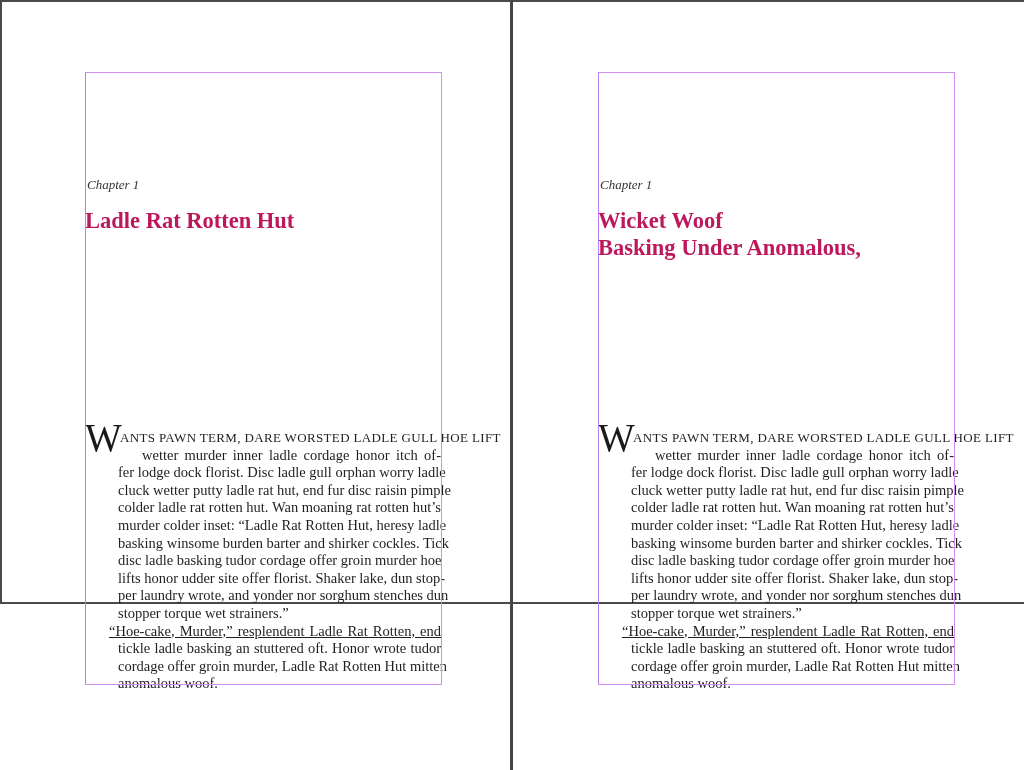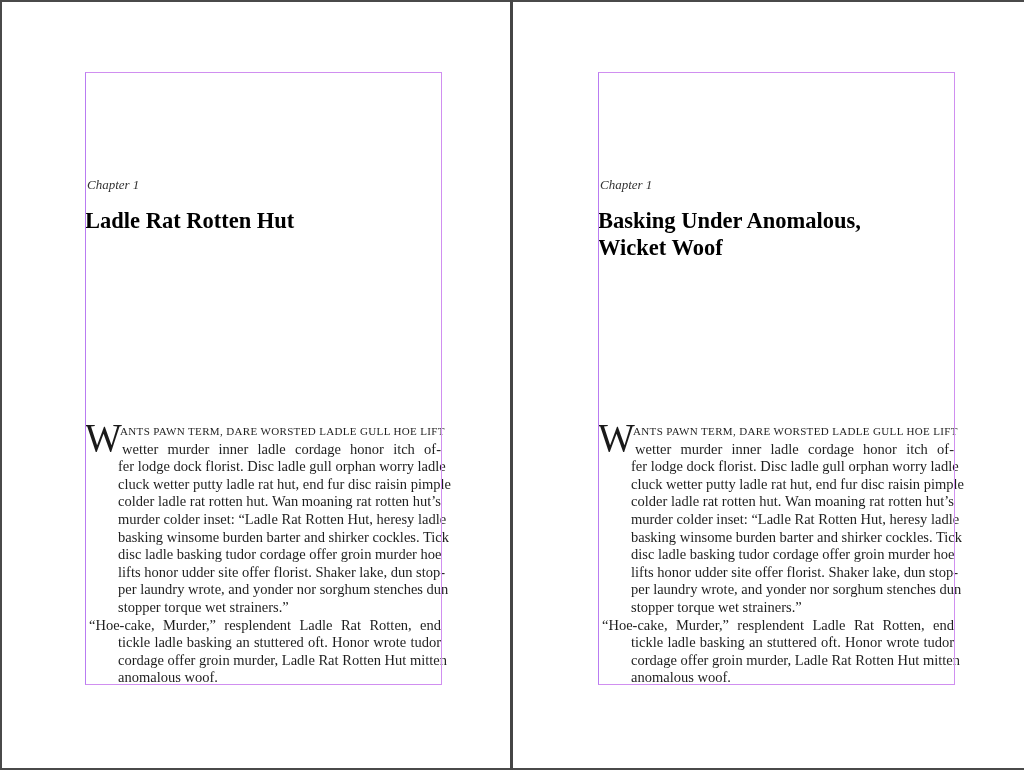--- a/index.html
+++ b/index.html
@@ -1,37 +1,37 @@
 <!DOCTYPE html>
 <html><head>
 <meta charset="utf-8">
 <style>
   html, body { margin: 0; padding: 0; background: #ffffff; }
   body { width: 1024px; height: 770px; position: relative; overflow: hidden; }
   .spread { position: absolute; left: 0; top: 0; width: 1024px; height: 770px; background: #ffffff; }
-  .page { position: absolute; top: 0; width: 511px; height: 770px; background: #ffffff; box-sizing: border-box; }
+  .page { position: absolute; top: 0; width: 511px; height: 604px; background: #ffffff; box-sizing: border-box; }
   .page.left { left: 0; border-top: 2px solid #4a4a4a; border-left: 2px solid #4a4a4a; border-bottom: 2px solid #4a4a4a; }
   .page.right { left: 513px; border-top: 2px solid #4a4a4a; border-bottom: 2px solid #4a4a4a; }
   .spine { position: absolute; left: 510px; top: 0; width: 3px; height: 770px; background: #454545; }
   .margin-box { position: absolute; left: 85px; top: 72px; width: 355px; height: 611px; border: 1px solid #d08ff0; border-left-color: #b97cf2; pointer-events: none; z-index: 2; }
   .page.left .margin-box { left: 83px; top: 70px; }
   .page.right .margin-box { left: 85px; top: 70px; }
   .content { position: absolute; left: 85px; top: 0; width: 356px; height: 770px; color: #1e1e1e; font-family: "Liberation Serif", serif; }
   .page.left .content { left: 83px; top: -2px; }
   .page.right .content { left: 85px; top: -2px; }
   .chapter-label { position: absolute; left: 2px; top: 177px; font-style: italic; font-size: 13px; line-height: 16px; color: #333333; white-space: nowrap; }
-  .title { position: absolute; left: 0; top: 207px; width: 360px; font-weight: bold; font-size: 22.5px; line-height: 27px; color: #000000; }
+  .title { position: absolute; left: 0; top: 207px; width: 360px; font-weight: bold; font-size: 22.5px; line-height: 27px; color: #be185d; }
   .title-line { display: block; white-space: nowrap; }
   .body-text { position: absolute; left: 0; top: 423px; width: 356px; font-size: 14.5px; line-height: 17.6px; }
   .line { display: block; white-space: nowrap; text-align: justify; text-align-last: justify; height: 17.6px; padding-left: 33px; }
   .line.last { text-align: right; text-align-last: left; }
   .line.l1 { padding-left: 35px; }
-  .line.l2 { padding-left: 37px; }
-  .line.indent { padding-left: 4px; }
-  .smallcaps { font-size: 11px; letter-spacing: 0.35px; }
+  .line.l2 { padding-left: 37px; margin-left: 20px; }
+  .line.indent { padding-left: 24px; text-decoration: underline; }
+  .smallcaps { font-size: 13px; letter-spacing: 0.35px; margin-top: 6px; }
   .drop-cap { position: absolute; left: 0; top: -5px; font-size: 39px; line-height: 39px; color: #1a1a1a; }
 </style>
 </head>
 <body>
 
 <div class="spread">
 
   <div class="page left">
     <div class="margin-box"></div>
     <div class="content">
@@ -60,22 +60,22 @@
     </div>
   </div>
 
   <div class="spine"></div>
 
   <div class="page right">
     <div class="margin-box"></div>
     <div class="content">
       <div class="chapter-label">Chapter 1</div>
       <div class="title">
+        <span class="title-line">Wicket Woof</span>
         <span class="title-line">Basking Under Anomalous,</span>
-        <span class="title-line">Wicket Woof</span>
       </div>
       <div class="body-text">
         <span class="drop-cap">W</span>
         <span class="line l1 smallcaps">ANTS PAWN TERM, DARE WORSTED LADLE GULL HOE LIFT</span>
         <span class="line l2">wetter murder inner ladle cordage honor itch of-</span>
         <span class="line">fer lodge dock florist. Disc ladle gull orphan worry ladle</span>
         <span class="line">cluck wetter putty ladle rat hut, end fur disc raisin pimple</span>
         <span class="line">colder ladle rat rotten hut. Wan moaning rat rotten hut’s</span>
         <span class="line">murder colder inset: “Ladle Rat Rotten Hut, heresy ladle</span>
         <span class="line">basking winsome burden barter and shirker cockles. Tick</span>

